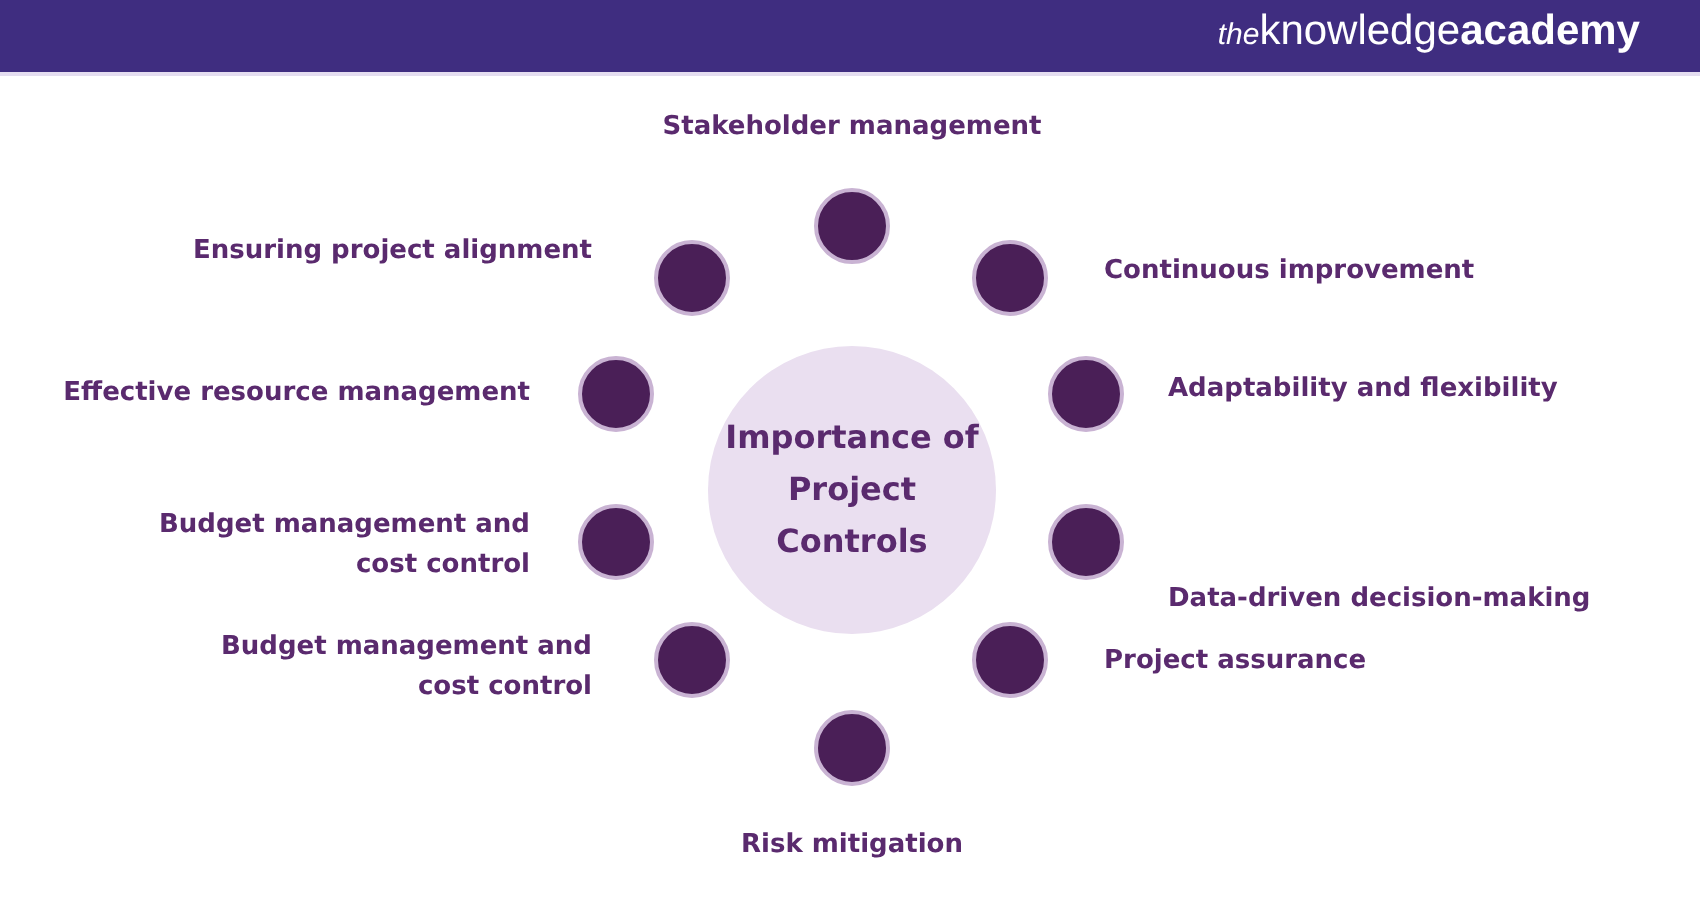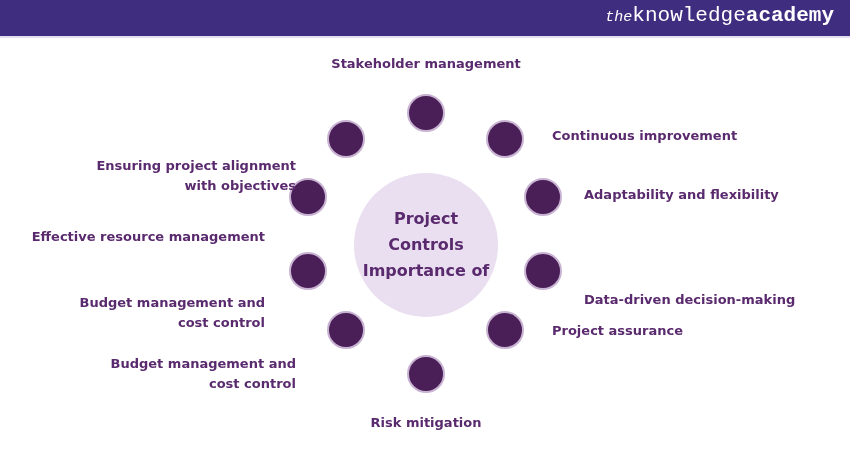--- a/index.html
+++ b/index.html
@@ -1,40 +1,40 @@
 <!DOCTYPE html>
 <html><head>
 <meta charset="utf-8">
 <style>
   html,body{margin:0;padding:0;}
   body{width:850px;height:450px;position:relative;overflow:hidden;background:#ffffff;font-family:"DejaVu Sans","Liberation Sans",sans-serif;}
   .header{position:absolute;left:0;top:0;width:850px;height:36px;background:#3f2d80;border-bottom:2px solid #e4ddf0;}
-  .logo{position:absolute;right:16px;top:4px;color:#ffffff;font-family:Liberation Mono, monospace;font-size:21px;letter-spacing:0px;white-space:nowrap;}
+  .logo{position:absolute;right:30px;top:4px;color:#ffffff;font-family:Liberation Sans, sans-serif;font-size:21px;letter-spacing:0px;white-space:nowrap;}
   .logo .the{font-style:italic;font-size:15px;}
   .logo .ac{font-weight:bold;}
   .center{position:absolute;left:354px;top:173px;width:144px;height:144px;border-radius:50%;background:#eadff0;display:flex;align-items:center;justify-content:center;text-align:center;}
   .center-title{color:#5a2a6e;font-weight:bold;font-size:16px;line-height:26px;width:140px;}
   .dot{position:absolute;width:38px;height:38px;border-radius:50%;background:#4a1f57;border:2px solid #c9b3d3;box-sizing:border-box;}
   .lbl{position:absolute;color:#5a2a6e;font-weight:bold;font-size:13px;line-height:20px;white-space:nowrap;}
-  .lbl.r{text-align:right;margin-top:40px;}
+  .lbl.r{text-align:right;}
   .lbl.c{text-align:center;}
 </style>
 </head>
 <body>
 
 <div class="header">
   <div class="logo">
     <span class="the">the</span><span>knowledge</span><span class="ac">academy</span>
   </div>
 </div>
 
 <div class="center">
   <div class="center-title">
+    <div>Importance of</div>
     <div>Project Controls</div>
-    <div>Importance of</div>
   </div>
 </div>
 
 <div class="dot" style="left:407px;top:94px;"></div>
 <div class="dot" style="left:486px;top:120px;"></div>
 <div class="dot" style="left:524px;top:178px;"></div>
 <div class="dot" style="left:524px;top:252px;"></div>
 <div class="dot" style="left:486px;top:311px;"></div>
 <div class="dot" style="left:407px;top:355px;"></div>
 <div class="dot" style="left:327px;top:311px;"></div>
@@ -66,14 +66,13 @@
 </div>
 <div class="lbl r" style="right:585px;top:253px;">
   <div>Budget management and</div>
   <div>cost control</div>
 </div>
 <div class="lbl r" style="right:585px;top:187px;">
   <div>Effective resource management</div>
 </div>
 <div class="lbl r" style="right:554px;top:116px;">
   <div>Ensuring project alignment</div>
-  <div>with objectives</div>
 </div>
 
 </body></html>

